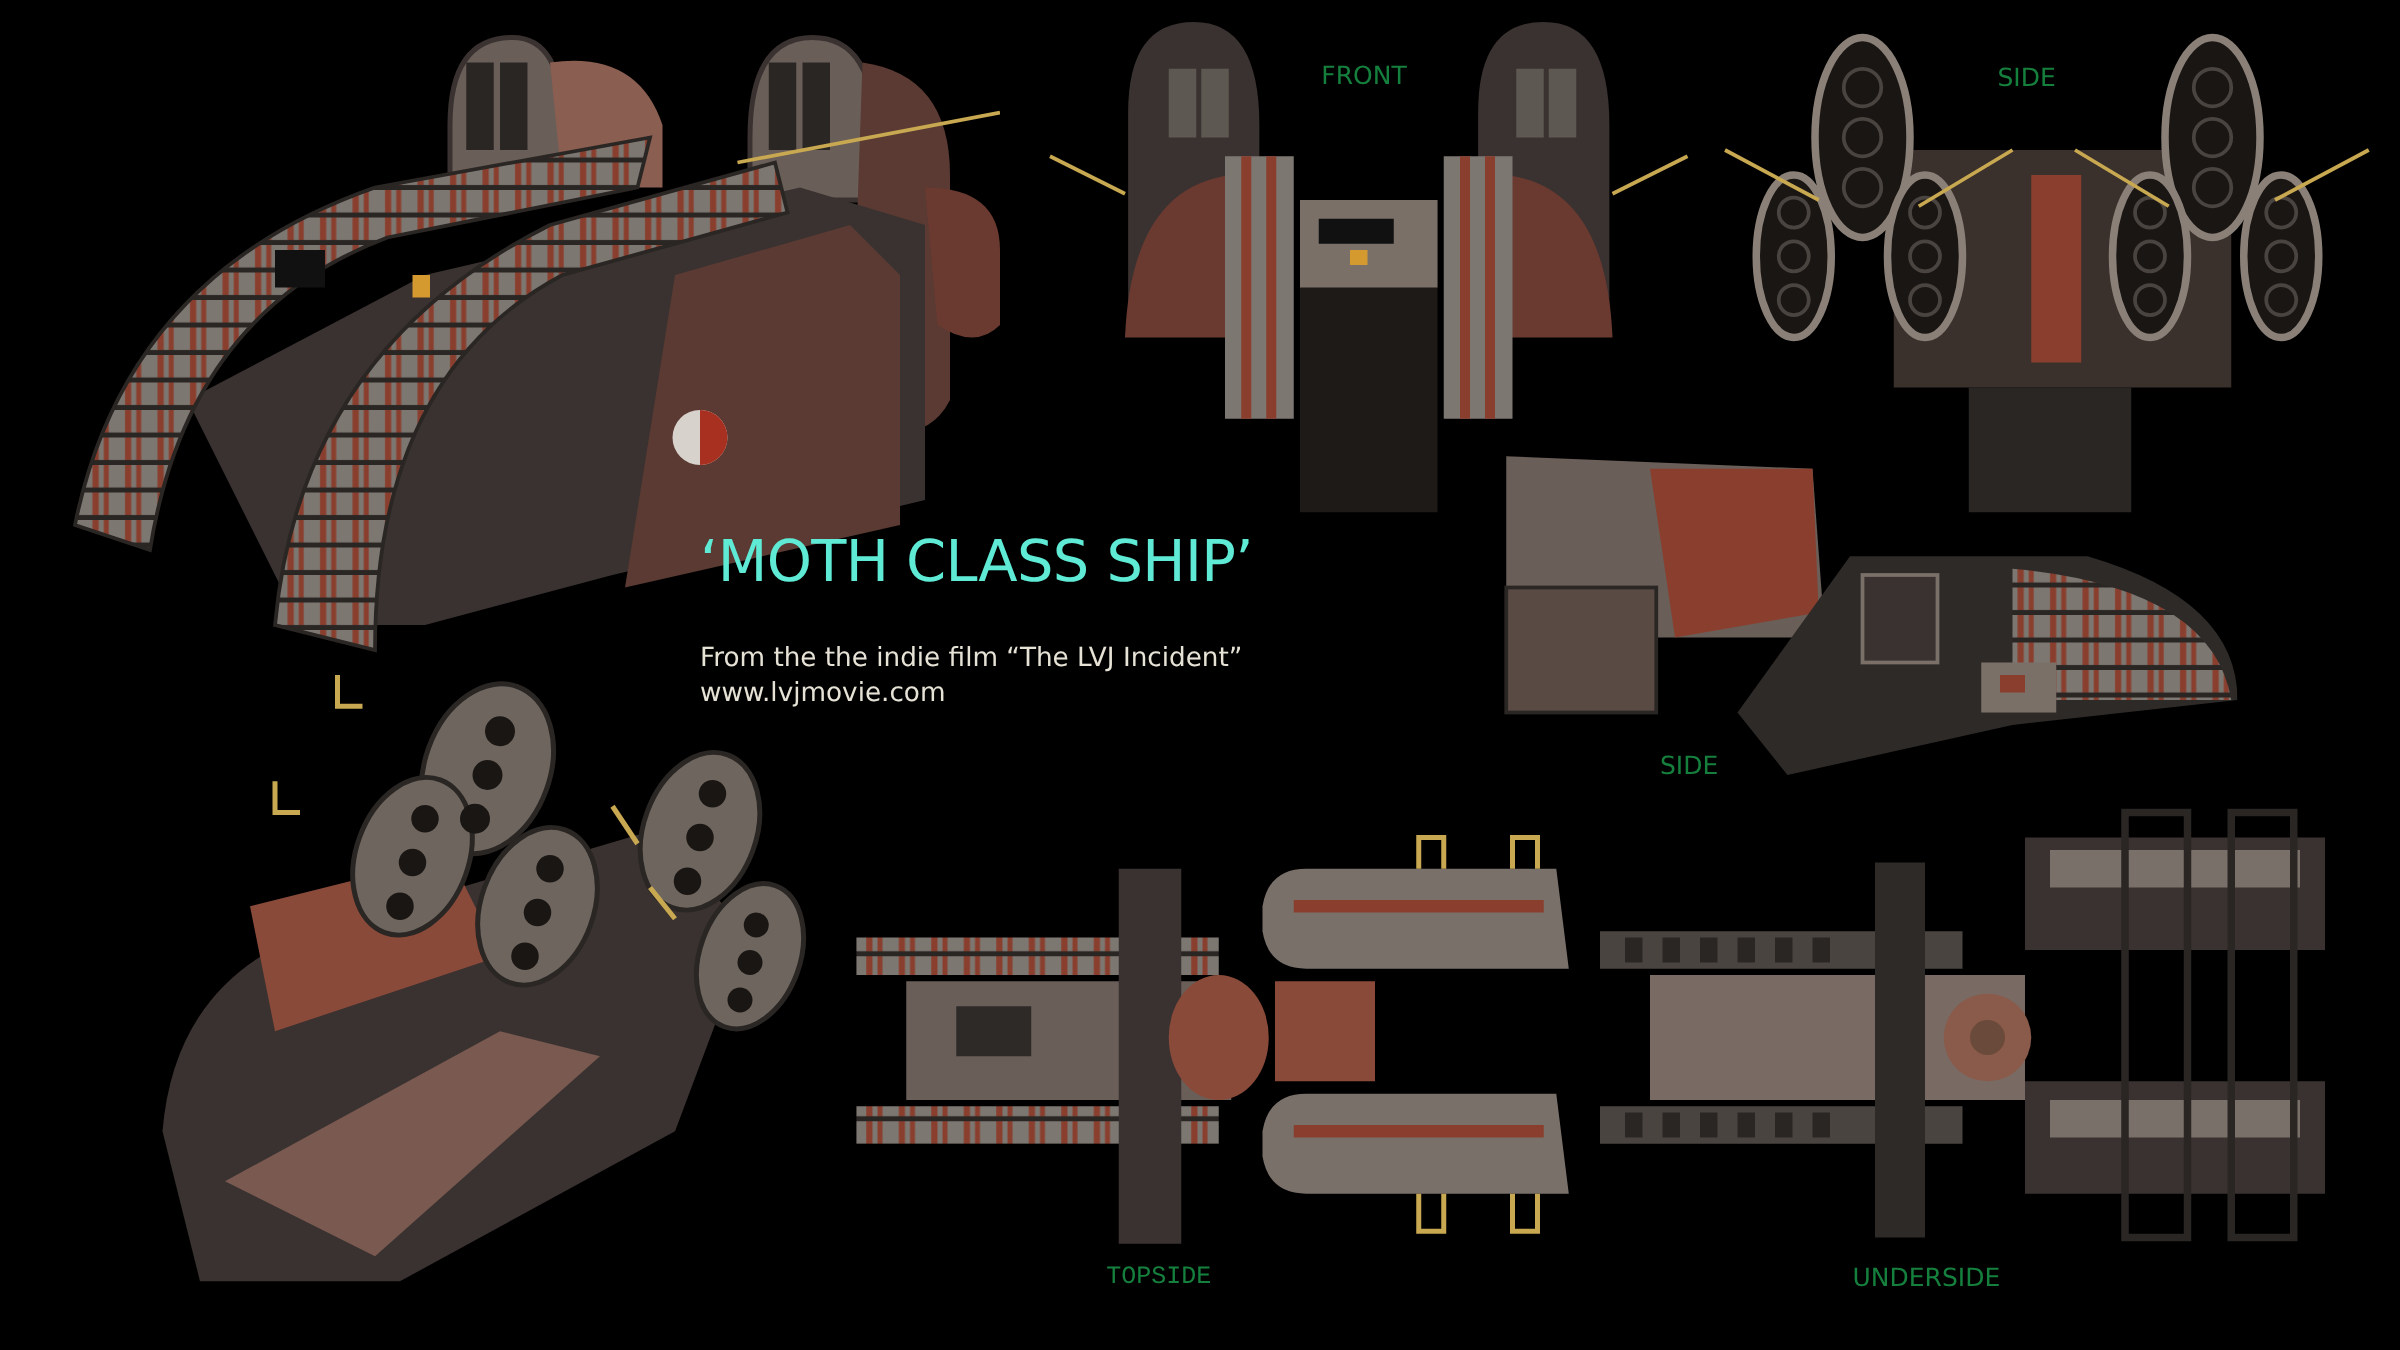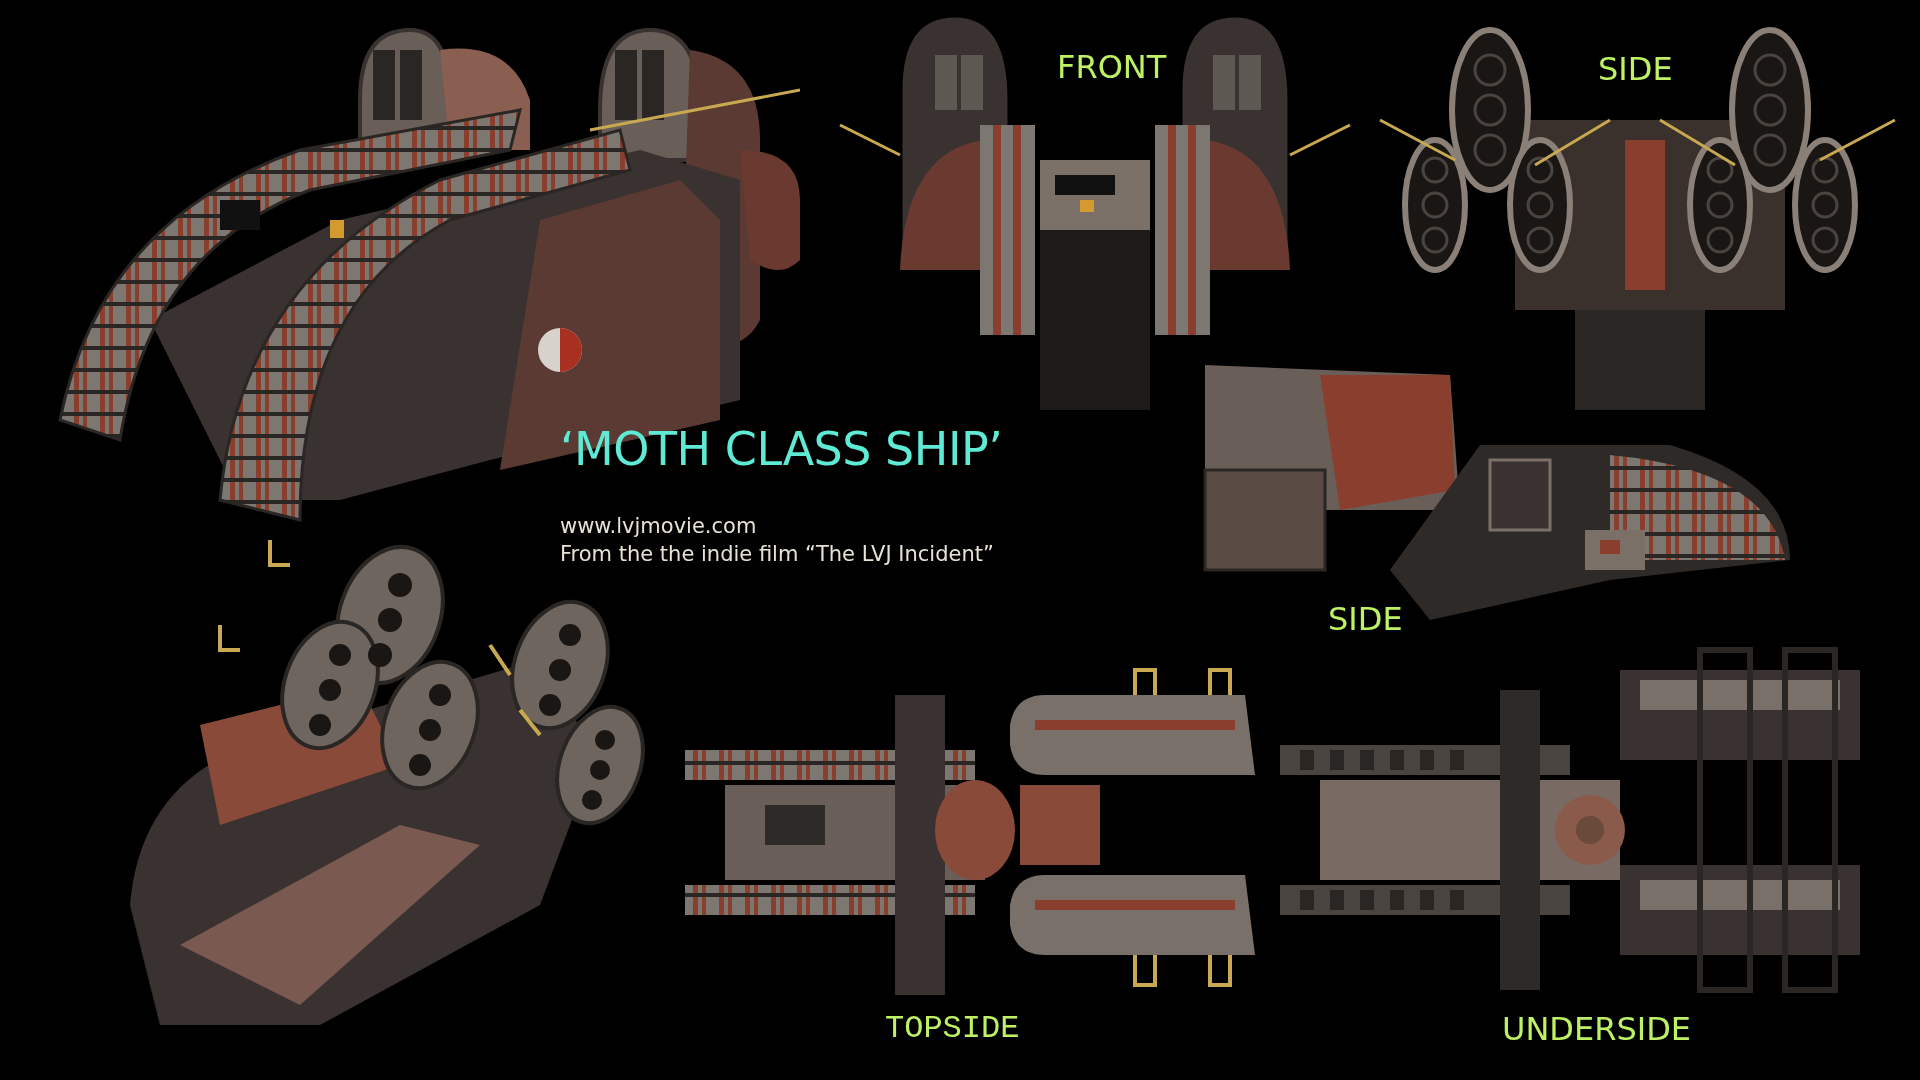--- a/index.html
+++ b/index.html
@@ -1,19 +1,19 @@
 <!DOCTYPE html>
 <html><head>
 <meta charset="utf-8">
 <style>
   html, body { margin:0; padding:0; background:#000; }
   body { width:1920px; height:1080px; position:relative; overflow:hidden;
          font-family:"DejaVu Sans", "Liberation Sans", sans-serif; color:#e6e2d6; }
   .view { position:absolute; }
-  .label { position:absolute; font-size:32px; color:#bef264; letter-spacing:0; white-space:nowrap; }
+  .label { position:absolute; font-size:20px; color:#15803d; letter-spacing:0; white-space:nowrap; }
   .title { position:absolute; left:560px; top:422px; font-size:46px; color:#5eead4; white-space:nowrap; letter-spacing:-0.5px; }
   .sub   { position:absolute; left:560px; top:512px; font-size:21px; color:#e6e2d6; line-height:28px; white-space:nowrap; }
   svg { display:block; }
 </style>
 </head>
 <body>
 
 <div class="view" style="left:40px;top:20px;width:760px;height:520px;">
   <svg width="760" height="520" viewBox="0 0 760 520">
     <defs>
@@ -219,20 +219,20 @@
     <rect x="220" y="50" width="40" height="300" fill="#2e2a28"></rect>
     <circle cx="310" cy="190" r="35" fill="#8a5a4a"></circle>
       <circle cx="310" cy="190" r="14" fill="#6a4a3a"></circle>
     <rect x="340" y="30" width="240" height="90" fill="#3a3230"></rect>
     <rect x="340" y="225" width="240" height="90" fill="#3a3230"></rect>
     <rect x="360" y="40" width="200" height="30" fill="#7a706a"></rect>
       <rect x="360" y="240" width="200" height="30" fill="#7a706a"></rect>
     <rect x="420" y="10" width="50" height="340" fill="none" stroke="#2a2624" stroke-width="6"></rect>
     <rect x="505" y="10" width="50" height="340" fill="none" stroke="#2a2624" stroke-width="6"></rect>
   </svg>
-  <div class="label" style="left:202px;top:370px;margin-left:20px;">UNDERSIDE</div>
+  <div class="label" style="left:202px;top:370px;">UNDERSIDE</div>
 </div>
 
 <div class="title">‘MOTH CLASS SHIP’</div>
 <div class="sub">
+  <div>From the the indie film “The LVJ Incident”</div>
   <div>www.lvjmovie.com</div>
-  <div>From the the indie film “The LVJ Incident”</div>
 </div>
 
 </body></html>

